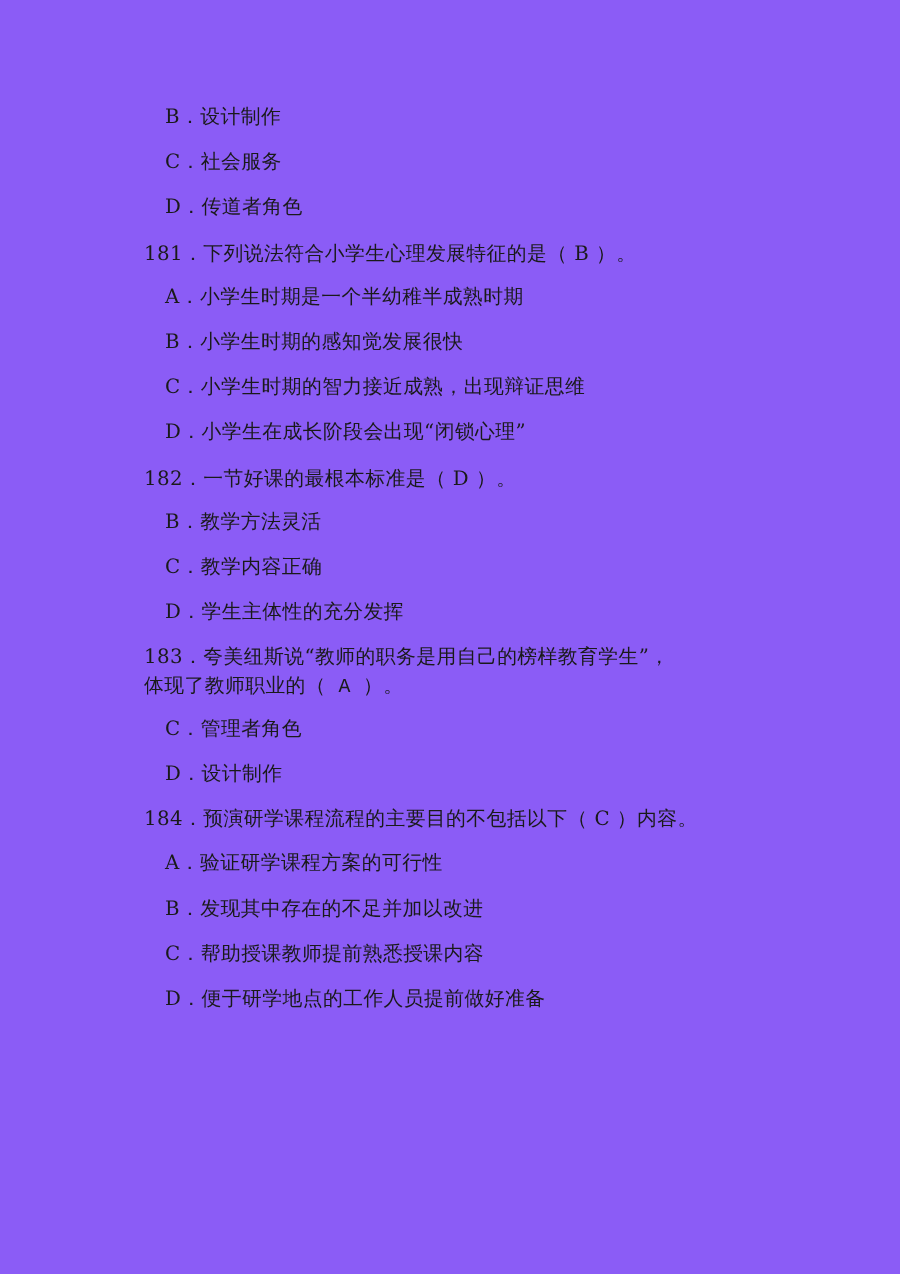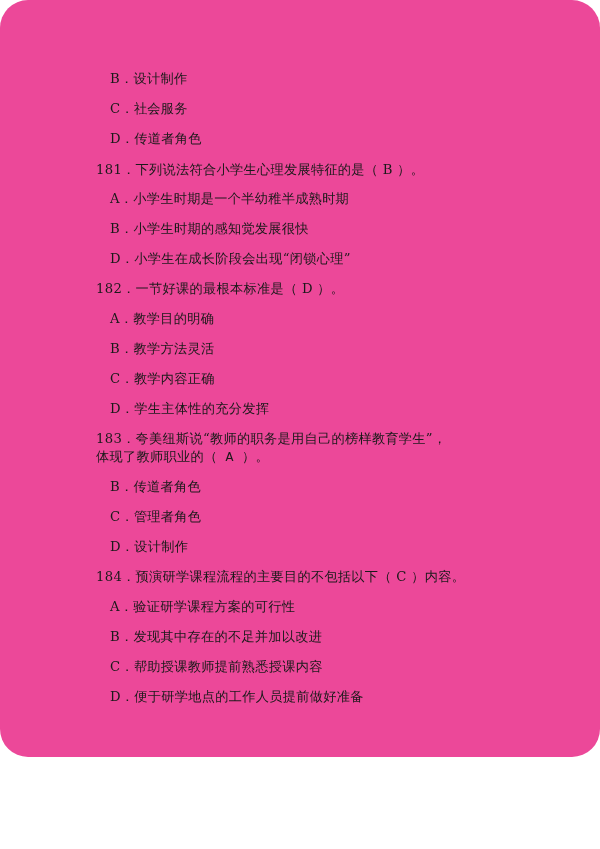--- a/index.html
+++ b/index.html
@@ -13,23 +13,22 @@
     font-family: "DejaVu Serif", "Liberation Serif", serif;
     color: #111111;
     position: relative;
     overflow: hidden;
   }
   .page {
     position: absolute;
     left: 0;
     top: 0;
     width: 600px;
-    height: 757px;
-    background: #ec4899;
-    border-radius: 28px;
+    height: 849px;
+    background: #8b5cf6;
   }
   .content {
     position: absolute;
     left: 96px;
     top: 72px;
     width: 424px;
   }
   .line {
     font-size: 13.2px;
     line-height: 1.0;
@@ -61,31 +60,30 @@
 <div class="page">
   <div class="content">
 
     <div class="line opt">B．设计制作</div>
     <div class="line opt">C．社会服务</div>
     <div class="line opt">D．传道者角色</div>
 
     <div class="line q">181．下列说法符合小学生心理发展特征的是（ B ）。</div>
     <div class="line opt">A．小学生时期是一个半幼稚半成熟时期</div>
     <div class="line opt">B．小学生时期的感知觉发展很快</div>
+    <div class="line opt">C．小学生时期的智力接近成熟，出现辩证思维</div>
     <div class="line opt">D．小学生在成长阶段会出现“闭锁心理”</div>
 
     <div class="line q">182．一节好课的最根本标准是（ D ）。</div>
-    <div class="line opt">A．教学目的明确</div>
     <div class="line opt">B．教学方法灵活</div>
     <div class="line opt">C．教学内容正确</div>
     <div class="line opt">D．学生主体性的充分发挥</div>
 
     <div class="line q tight">183．夸美纽斯说“教师的职务是用自己的榜样教育学生”，</div>
     <div class="line q-cont">体现了教师职业的（ A ）。</div>
-    <div class="line opt">B．传道者角色</div>
     <div class="line opt">C．管理者角色</div>
     <div class="line opt">D．设计制作</div>
 
     <div class="line q">184．预演研学课程流程的主要目的不包括以下（ C ）内容。</div>
     <div class="line opt">A．验证研学课程方案的可行性</div>
     <div class="line opt">B．发现其中存在的不足并加以改进</div>
     <div class="line opt">C．帮助授课教师提前熟悉授课内容</div>
     <div class="line opt">D．便于研学地点的工作人员提前做好准备</div>
 
   </div>

